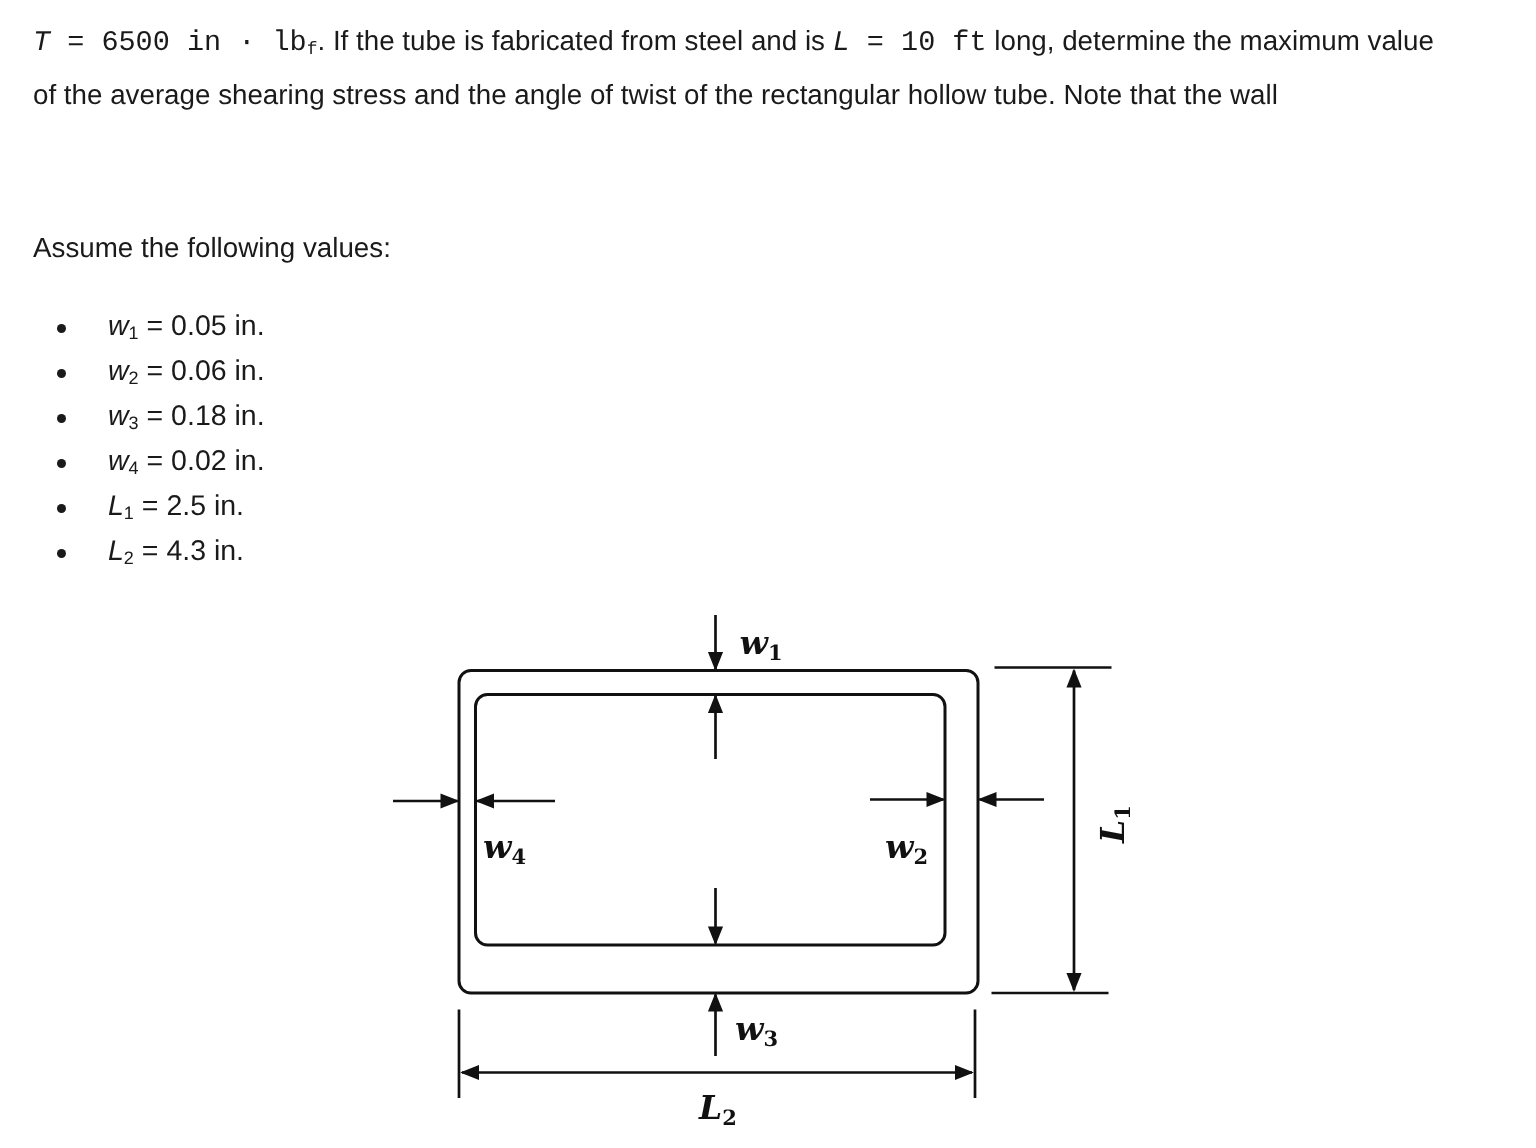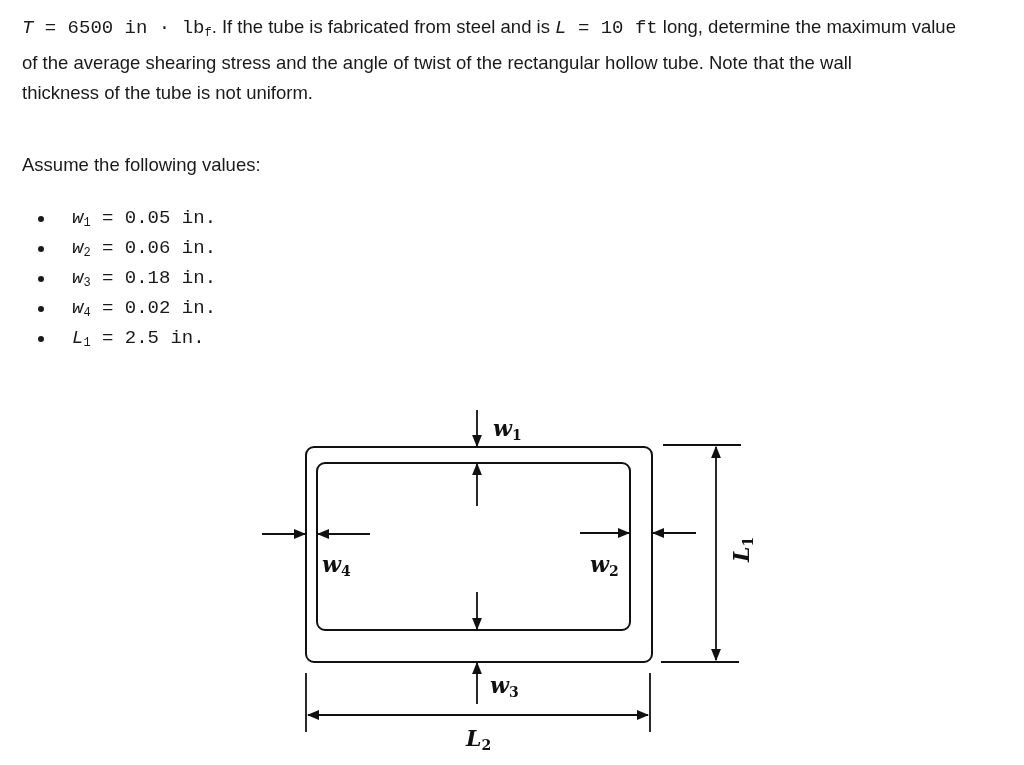--- a/index.html
+++ b/index.html
@@ -3,46 +3,46 @@
 <meta charset="utf-8">
 <style>
   html, body { margin: 0; padding: 0; background: #ffffff; }
   body { width: 1024px; height: 765px; position: relative; overflow: hidden; color: #1a1a1a; }
   .problem { position: absolute; left: 22px; top: 12px; width: 985px; font-family: "Liberation Sans", sans-serif; font-size: 18.5px; line-height: 30px; }
   .problem p { margin: 0; }
   .math { font-family: Liberation Mono, monospace; font-size: 19px; }
   .math i { font-style: italic; }
   .sub { font-size: 12px; vertical-align: -3px; font-style: normal; }
   .assume { position: absolute; left: 22px; top: 154px; font-family: Liberation Sans, sans-serif; font-size: 18.5px; }
-  .values { position: absolute; left: 38px; top: 203px; margin: 0; padding: 0; list-style: none; font-family: Liberation Mono, monospace; font-size: 19px; }
+  .values { position: absolute; left: 38px; top: 203px; margin: 0; padding: 0; list-style: none; font-family: Liberation Sans, sans-serif; font-size: 19px; }
   .values li { height: 30px; line-height: 30px; position: relative; padding-left: 34px; }
   .values li::before { content: ""; position: absolute; left: 0; top: 13px; width: 6px; height: 6px; border-radius: 50%; background: #1a1a1a; }
   .var { font-style: italic; }
   .figure { position: absolute; left: 250px; top: 400px; width: 520px; height: 365px; font-weight: bold; }
   .figure svg text { font-family: "DejaVu Serif", serif; }
 </style>
 </head>
 <body>
 
 <div class="problem">
   <p>
     <span class="math"><i>T</i><span> = 6500 in · lb</span><span class="sub">f</span></span><span>. If the tube is fabricated from steel and is </span><span class="math"><i>L</i><span> = 10 ft</span></span><span> long, determine the maximum value</span>
   </p>
   <p>of the average shearing stress and the angle of twist of the rectangular hollow tube. Note that the wall</p>
-  <p>thickness of the tube is not uniform.</p>
 </div>
 
 <div class="assume">Assume the following values:</div>
 
 <ul class="values">
   <li><span class="var">w</span><span class="sub">1</span><span> = 0.05 in.</span></li>
   <li><span class="var">w</span><span class="sub">2</span><span> = 0.06 in.</span></li>
   <li><span class="var">w</span><span class="sub">3</span><span> = 0.18 in.</span></li>
   <li><span class="var">w</span><span class="sub">4</span><span> = 0.02 in.</span></li>
   <li><span class="var">L</span><span class="sub">1</span><span> = 2.5 in.</span></li>
+  <li><span class="var">L</span><span class="sub">2</span><span> = 4.3 in.</span></li>
 </ul>
 
 <div class="figure">
   <svg width="520" height="365" viewBox="0 0 520 365">
     <defs>
       <marker id="ah" viewBox="0 0 10 10" refX="9" refY="5" markerWidth="7" markerHeight="7" orient="auto-start-reverse">
         <path d="M0,1 L10,5 L0,9 z" fill="#111"></path>
       </marker>
     </defs>
     <g stroke="#111" stroke-width="2" fill="none">

